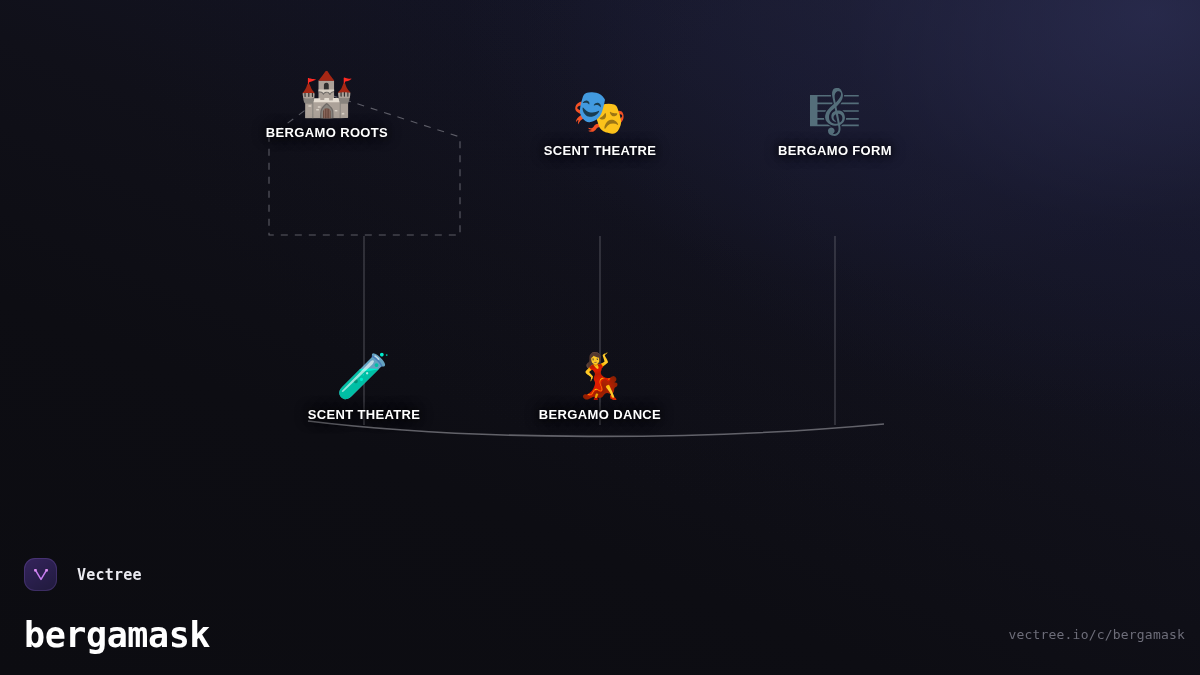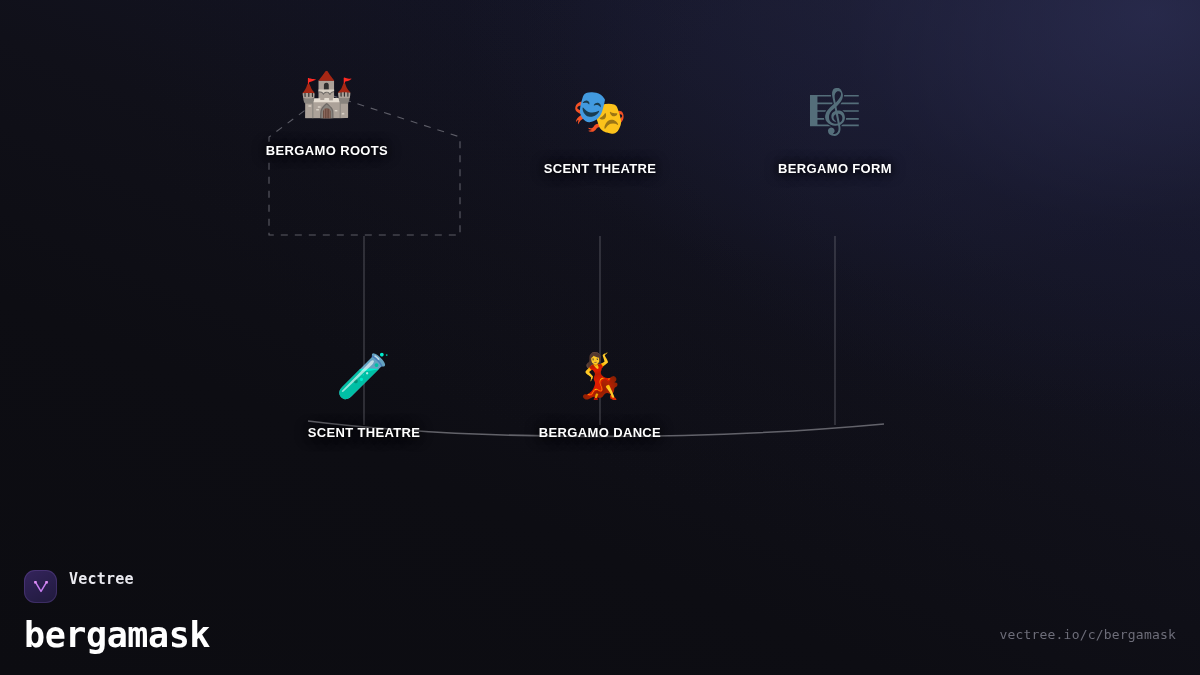--- a/index.html
+++ b/index.html
@@ -33,66 +33,67 @@
   }
   .node-emoji {
     font-size: 44px;
     line-height: 52px;
     height: 52px;
     display: block;
     font-family: "DejaVu Sans", sans-serif;
   }
   .node-label {
     display: inline-block;
-    margin-top: 23px;
+    margin-top: 5px;
     font-size: 13px;
     font-weight: bold;
     letter-spacing: 0.35px;
     color: #ffffff;
     text-shadow: 0 0 7px rgba(0,0,0,0.95), 0 0 14px rgba(0,0,0,0.8);
     white-space: nowrap;
   }
   #brand {
     position: absolute;
     left: 24px;
     bottom: 22px;
   }
   .brand-row {
     display: flex;
-    gap: 12px;
+    align-items: center;
+    gap: 20px;
   }
   .brand-logo {
     width: 33px;
     height: 33px;
     border-radius: 11px;
     background: linear-gradient(150deg, #35245c 0%, #2a1f4d 48%, #201a3c 100%);
     box-shadow: inset 0 0 0 1px rgba(150,110,220,0.22);
     display: flex;
     align-items: center;
     justify-content: center;
   }
   .brand-name {
     font-family: "DejaVu Sans Mono", monospace;
     font-size: 15px;
     font-weight: bold;
     color: #e9e9ef;
     letter-spacing: 0.2px;
   }
   .brand-title {
-    margin-top: 15px;
+    margin-top: 27px;
     font-family: "DejaVu Sans Mono", monospace;
     font-size: 35px;
     font-weight: bold;
     color: #ffffff;
     letter-spacing: -0.4px;
     line-height: 1;
   }
   #site-url {
     position: absolute;
-    right: 24px;
+    right: 15px;
     bottom: 33px;
     font-family: "DejaVu Sans Mono", monospace;
     font-size: 13px;
     color: #6d6d79;
     letter-spacing: 0.2px;
   }
 </style>
 </head>
 <body>
 

